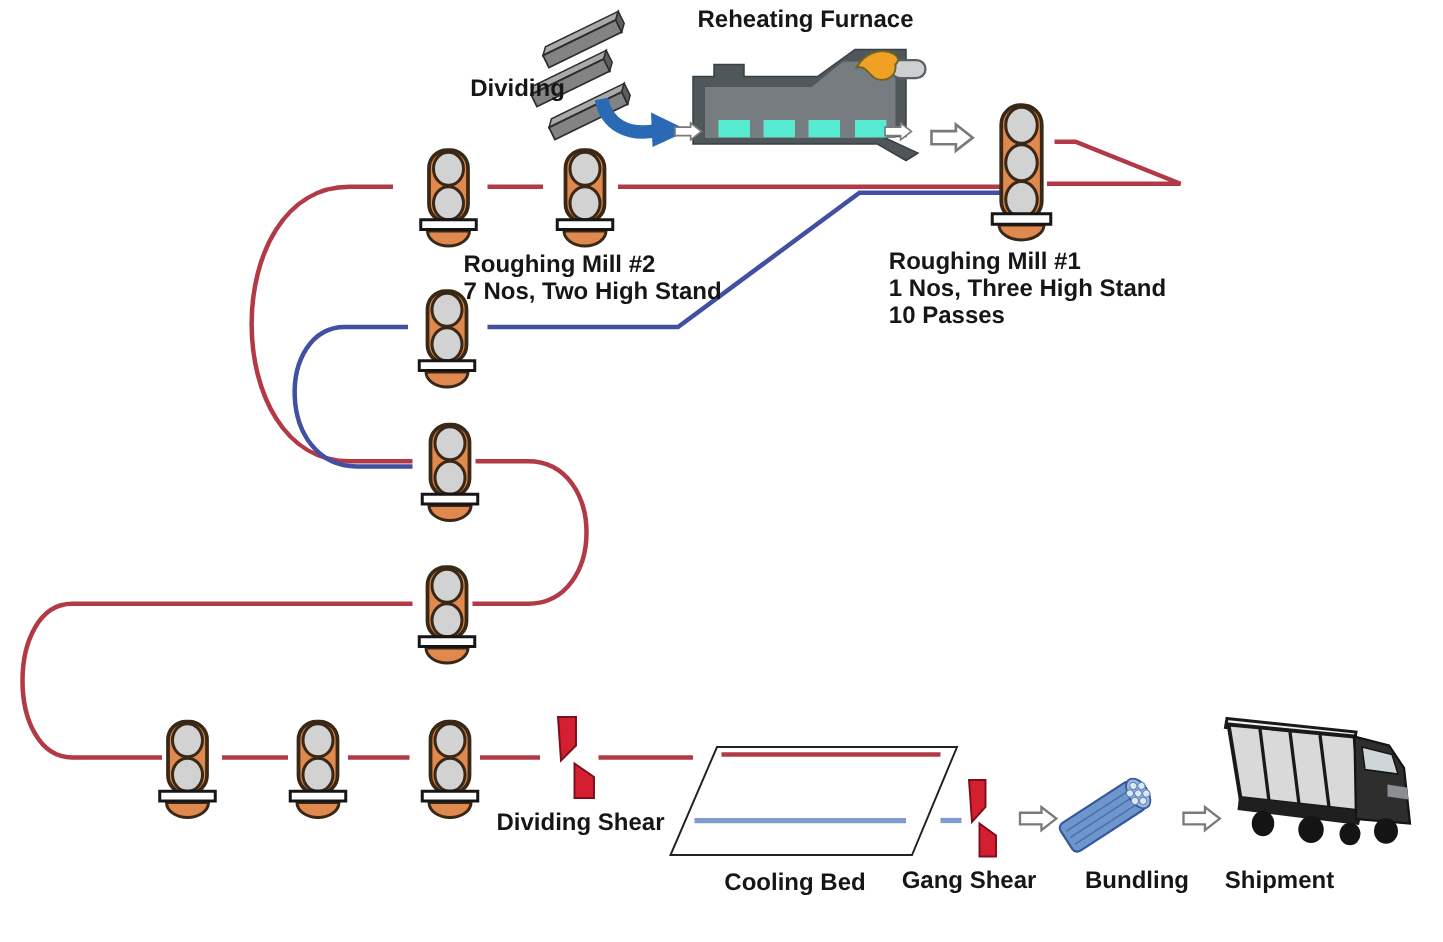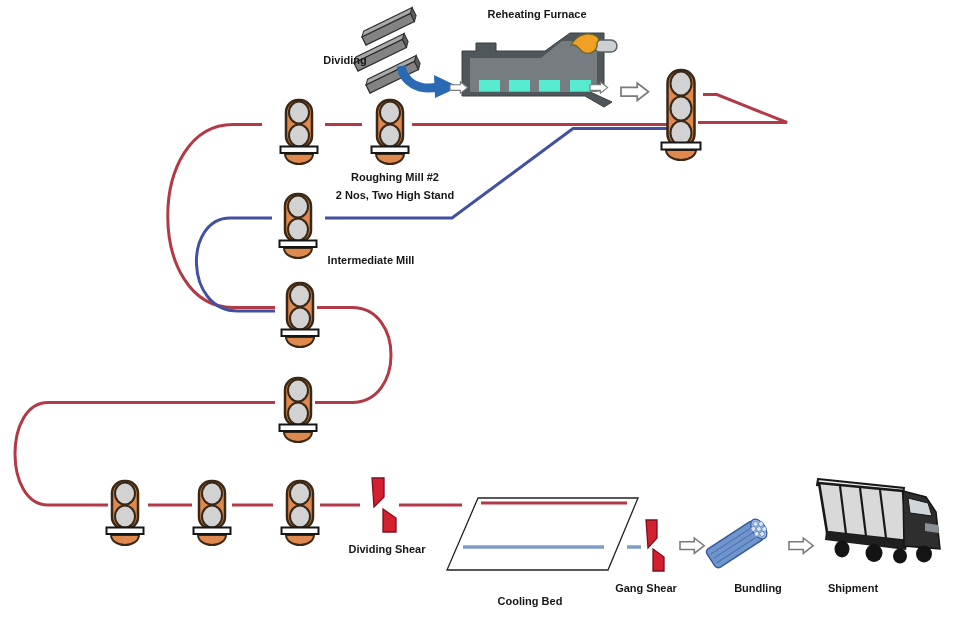--- a/index.html
+++ b/index.html
@@ -4,22 +4,22 @@
 <style>
   :root{
     --hot-red:#b13a46; --ret-blue:#4150a2; --steel-blue:#7f9cc9;
     --stand-orange:#e0894e; --teal:#57ecd1; --shear-red:#d41f30;
     --furnace:#4f575b; --flame:#f0a125; --bundle:#6f95cd;
   }
   html,body{margin:0;padding:0;background:#fff;}
   .stage{position:relative;width:962px;height:628px;background:#ffffff;overflow:hidden;
          font-family:"Liberation Sans",sans-serif;}
   .stage svg{position:absolute;left:0;top:0;}
-  .lbl{position:absolute;transform:translateX(-50%);text-align:center;white-space:nowrap;
-       font-weight:bold;font-size:11px;line-height:18px;color:#161616;}
+  .lbl{position:absolute;transform:translateX(-50%);white-space:nowrap;
+       font-weight:bold;font-size:16px;line-height:18px;color:#161616;}
   .line-red{stroke:var(--hot-red);stroke-width:3;fill:none;}
   .line-blue{stroke:var(--ret-blue);stroke-width:3;fill:none;}
   .line-steel{stroke:var(--steel-blue);stroke-width:3.5;fill:none;}
   .stand-body{fill:var(--stand-orange);stroke:#3a2817;stroke-width:2.5;}
   .stand-roll{fill:#d2d2d2;stroke:#3a2817;stroke-width:2;}
   .stand-bar{fill:#ffffff;stroke:#161616;stroke-width:2;}
   .stand-foot{fill:var(--stand-orange);stroke:#3a2817;stroke-width:2;}
   .shear{fill:var(--shear-red);stroke:#7c0f1e;stroke-width:1.3;}
   .warrow{fill:#ffffff;stroke:#7a7a7a;stroke-width:1.4;}
 </style>
@@ -161,31 +161,35 @@
     </g>
   </g>
 </svg>
 
 <div class="lbl" style="left:345px;top:51px">
   <div>Dividing</div>
 </div>
 <div class="lbl" style="left:537px;top:5px">
   <div>Reheating Furnace</div>
 </div>
+<div class="lbl" style="left:685px;top:166px">
+  <div>Roughing Mill #1</div>
+  <div>1 Nos, Three High Stand</div>
+  <div>10 Passes</div>
+</div>
 <div class="lbl" style="left:395px;top:168px">
   <div>Roughing Mill #2</div>
-  <div>2 Nos, Two High Stand</div>
+  <div>7 Nos, Two High Stand</div>
 </div>
 <div class="lbl" style="left:371px;top:251px">
-  <div>Intermediate Mill</div>
 </div>
 <div class="lbl" style="left:387px;top:540px">
   <div>Dividing Shear</div>
 </div>
-<div class="lbl" style="left:530px;top:592px">
+<div class="lbl" style="left:530px;top:580px">
   <div>Cooling Bed</div>
 </div>
 <div class="lbl" style="left:646px;top:579px">
   <div>Gang Shear</div>
 </div>
 <div class="lbl" style="left:758px;top:579px">
   <div>Bundling</div>
 </div>
 <div class="lbl" style="left:853px;top:579px">
   <div>Shipment</div>

